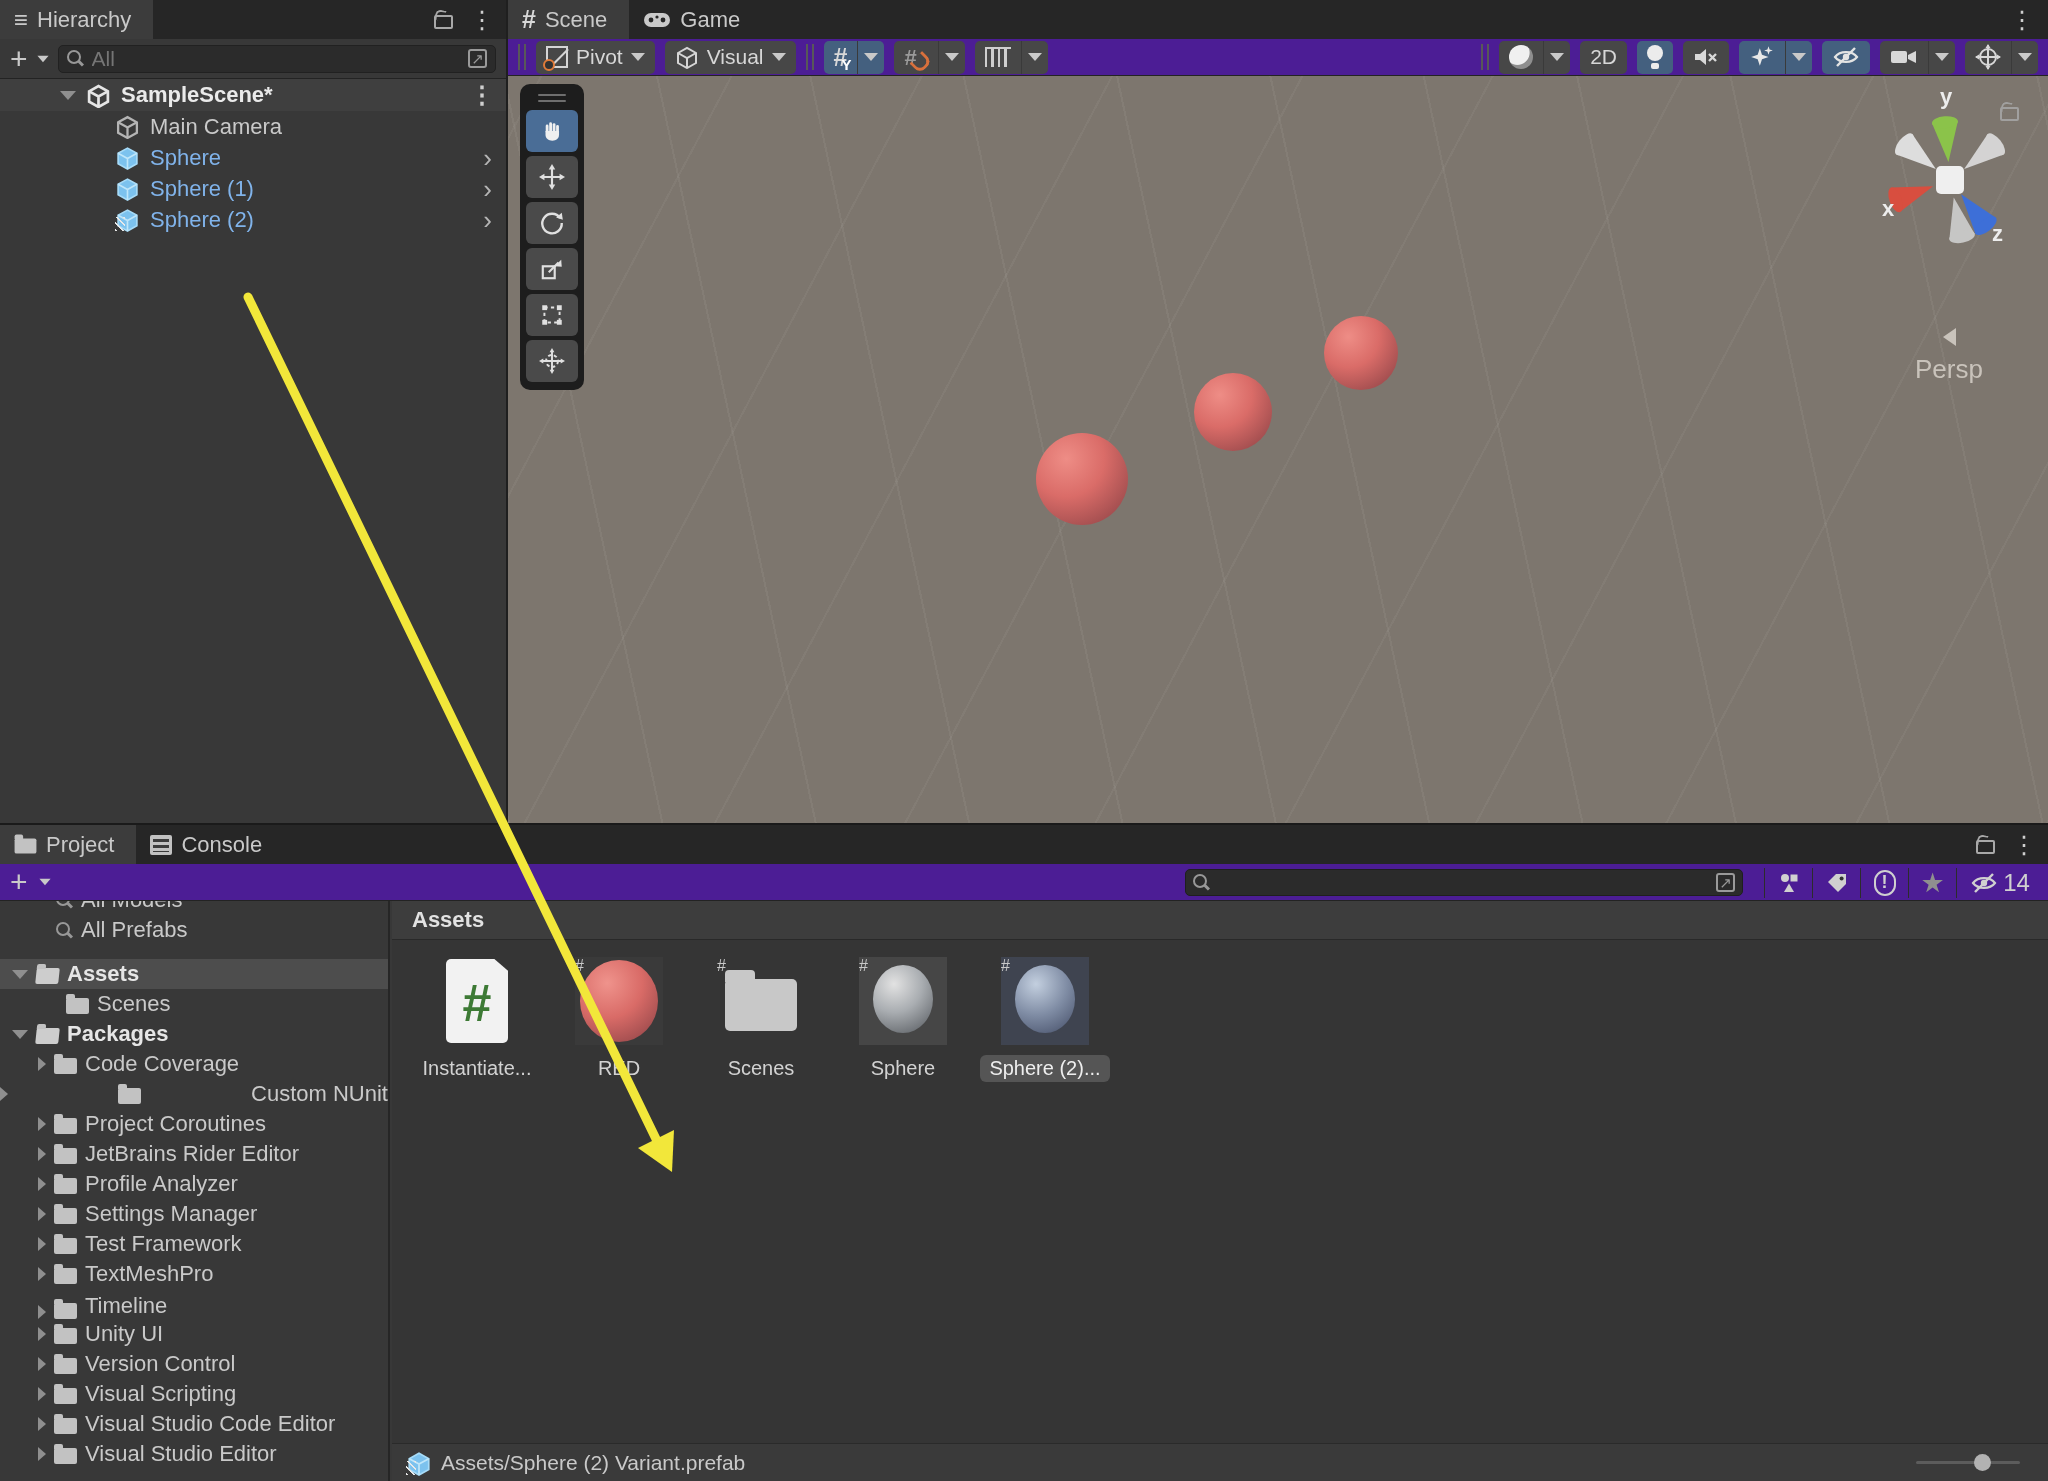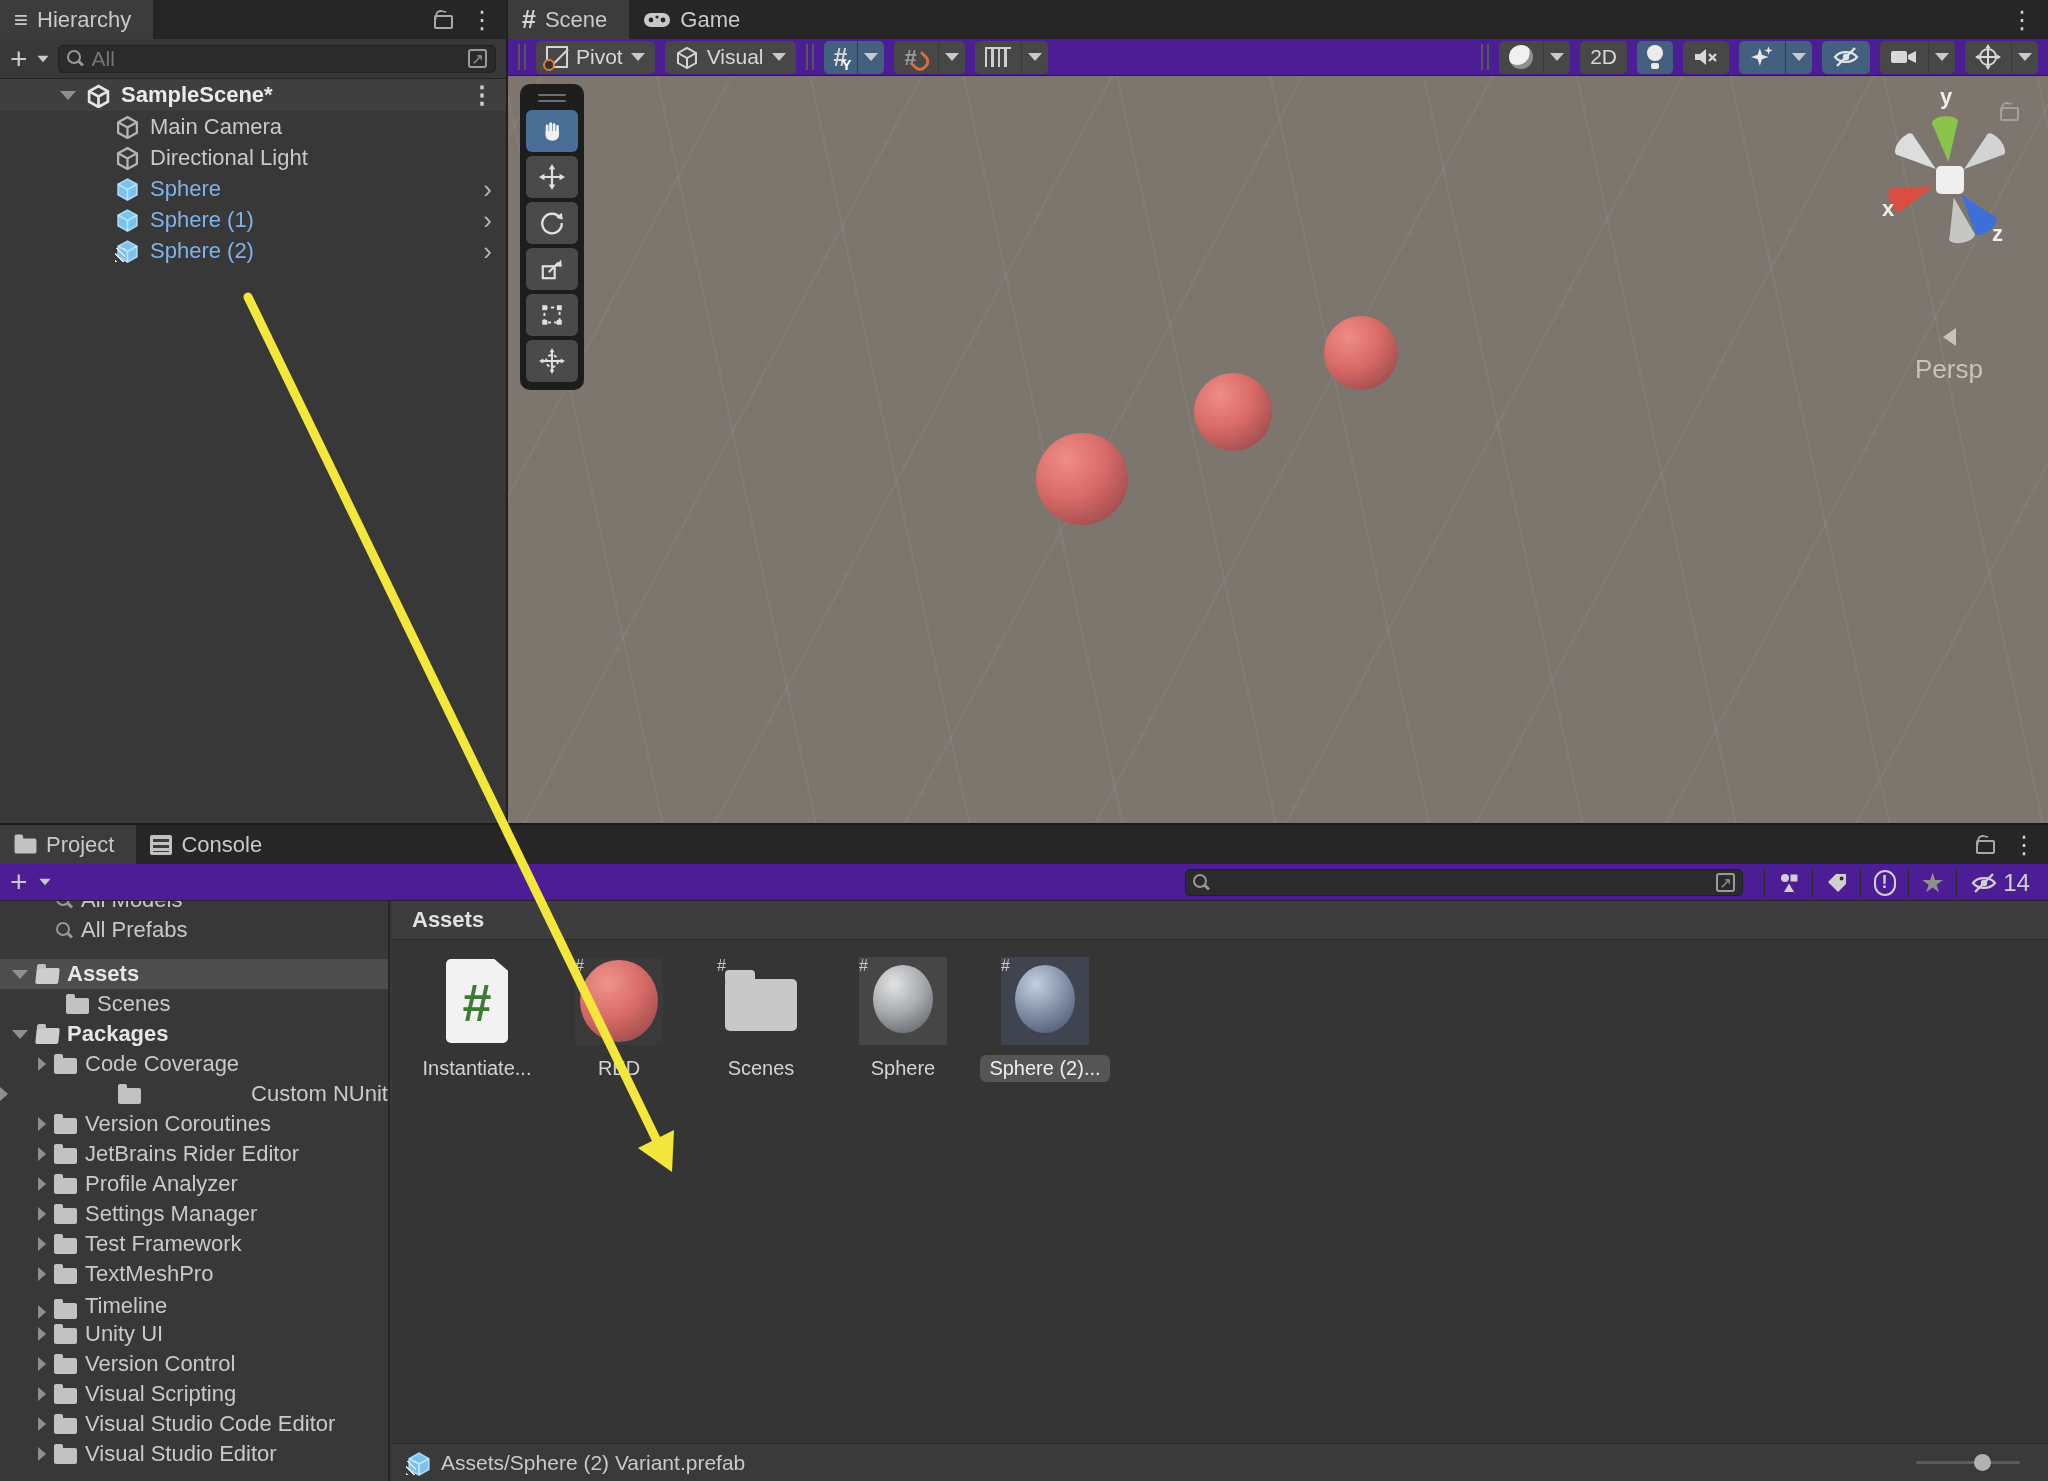--- a/index.html
+++ b/index.html
@@ -206,31 +206,20 @@
           <svg viewBox="0 0 24 24" width="25" height="25" class="cube-svg">
             <polygon class="cube-body" points="3,8 12,3 21,8 21,18 12,23 3,18"></polygon>
             <path class="cube-edges" d="M3 8 L12 13 L21 8 M12 13 V23"></path>
           </svg>
           
         </span>
         <span class="lbl">Main Camera</span>
 
       </div>
 
-      <div class="h-row gameobject">
-        <span class="obj-cube">
-          <svg viewBox="0 0 24 24" width="25" height="25" class="cube-svg">
-            <polygon class="cube-body" points="3,8 12,3 21,8 21,18 12,23 3,18"></polygon>
-            <path class="cube-edges" d="M3 8 L12 13 L21 8 M12 13 V23"></path>
-          </svg>
-          
-        </span>
-        <span class="lbl">Directional Light</span>
-
-      </div>
 
       <div class="h-row prefab">
         <span class="obj-cube">
           <svg viewBox="0 0 24 24" width="25" height="25" class="cube-svg">
             <polygon class="cube-body" points="3,8 12,3 21,8 21,18 12,23 3,18"></polygon>
             <path class="cube-edges" d="M3 8 L12 13 L21 8 M12 13 V23"></path>
           </svg>
           
         </span>
         <span class="lbl">Sphere</span>
@@ -583,21 +572,21 @@
 
         <div class="t-row" style="justify-content:space-between;">
           <span class="caret-right"></span>
           <span class="i-folder"></span>
           <span class="lbl">Custom NUnit</span>
         </div>
 
         <div class="t-row" style="padding-left:38px;">
           <span class="caret-right"></span>
           <span class="i-folder"></span>
-          <span class="lbl">Version Coroutines</span>
+          <span class="lbl">Project Coroutines</span>
         </div>
 
         <div class="t-row" style="padding-left:38px;">
           <span class="caret-right"></span>
           <span class="i-folder"></span>
           <span class="lbl">JetBrains Rider Editor</span>
         </div>
 
         <div class="t-row" style="padding-left:38px;">
           <span class="caret-right"></span>

